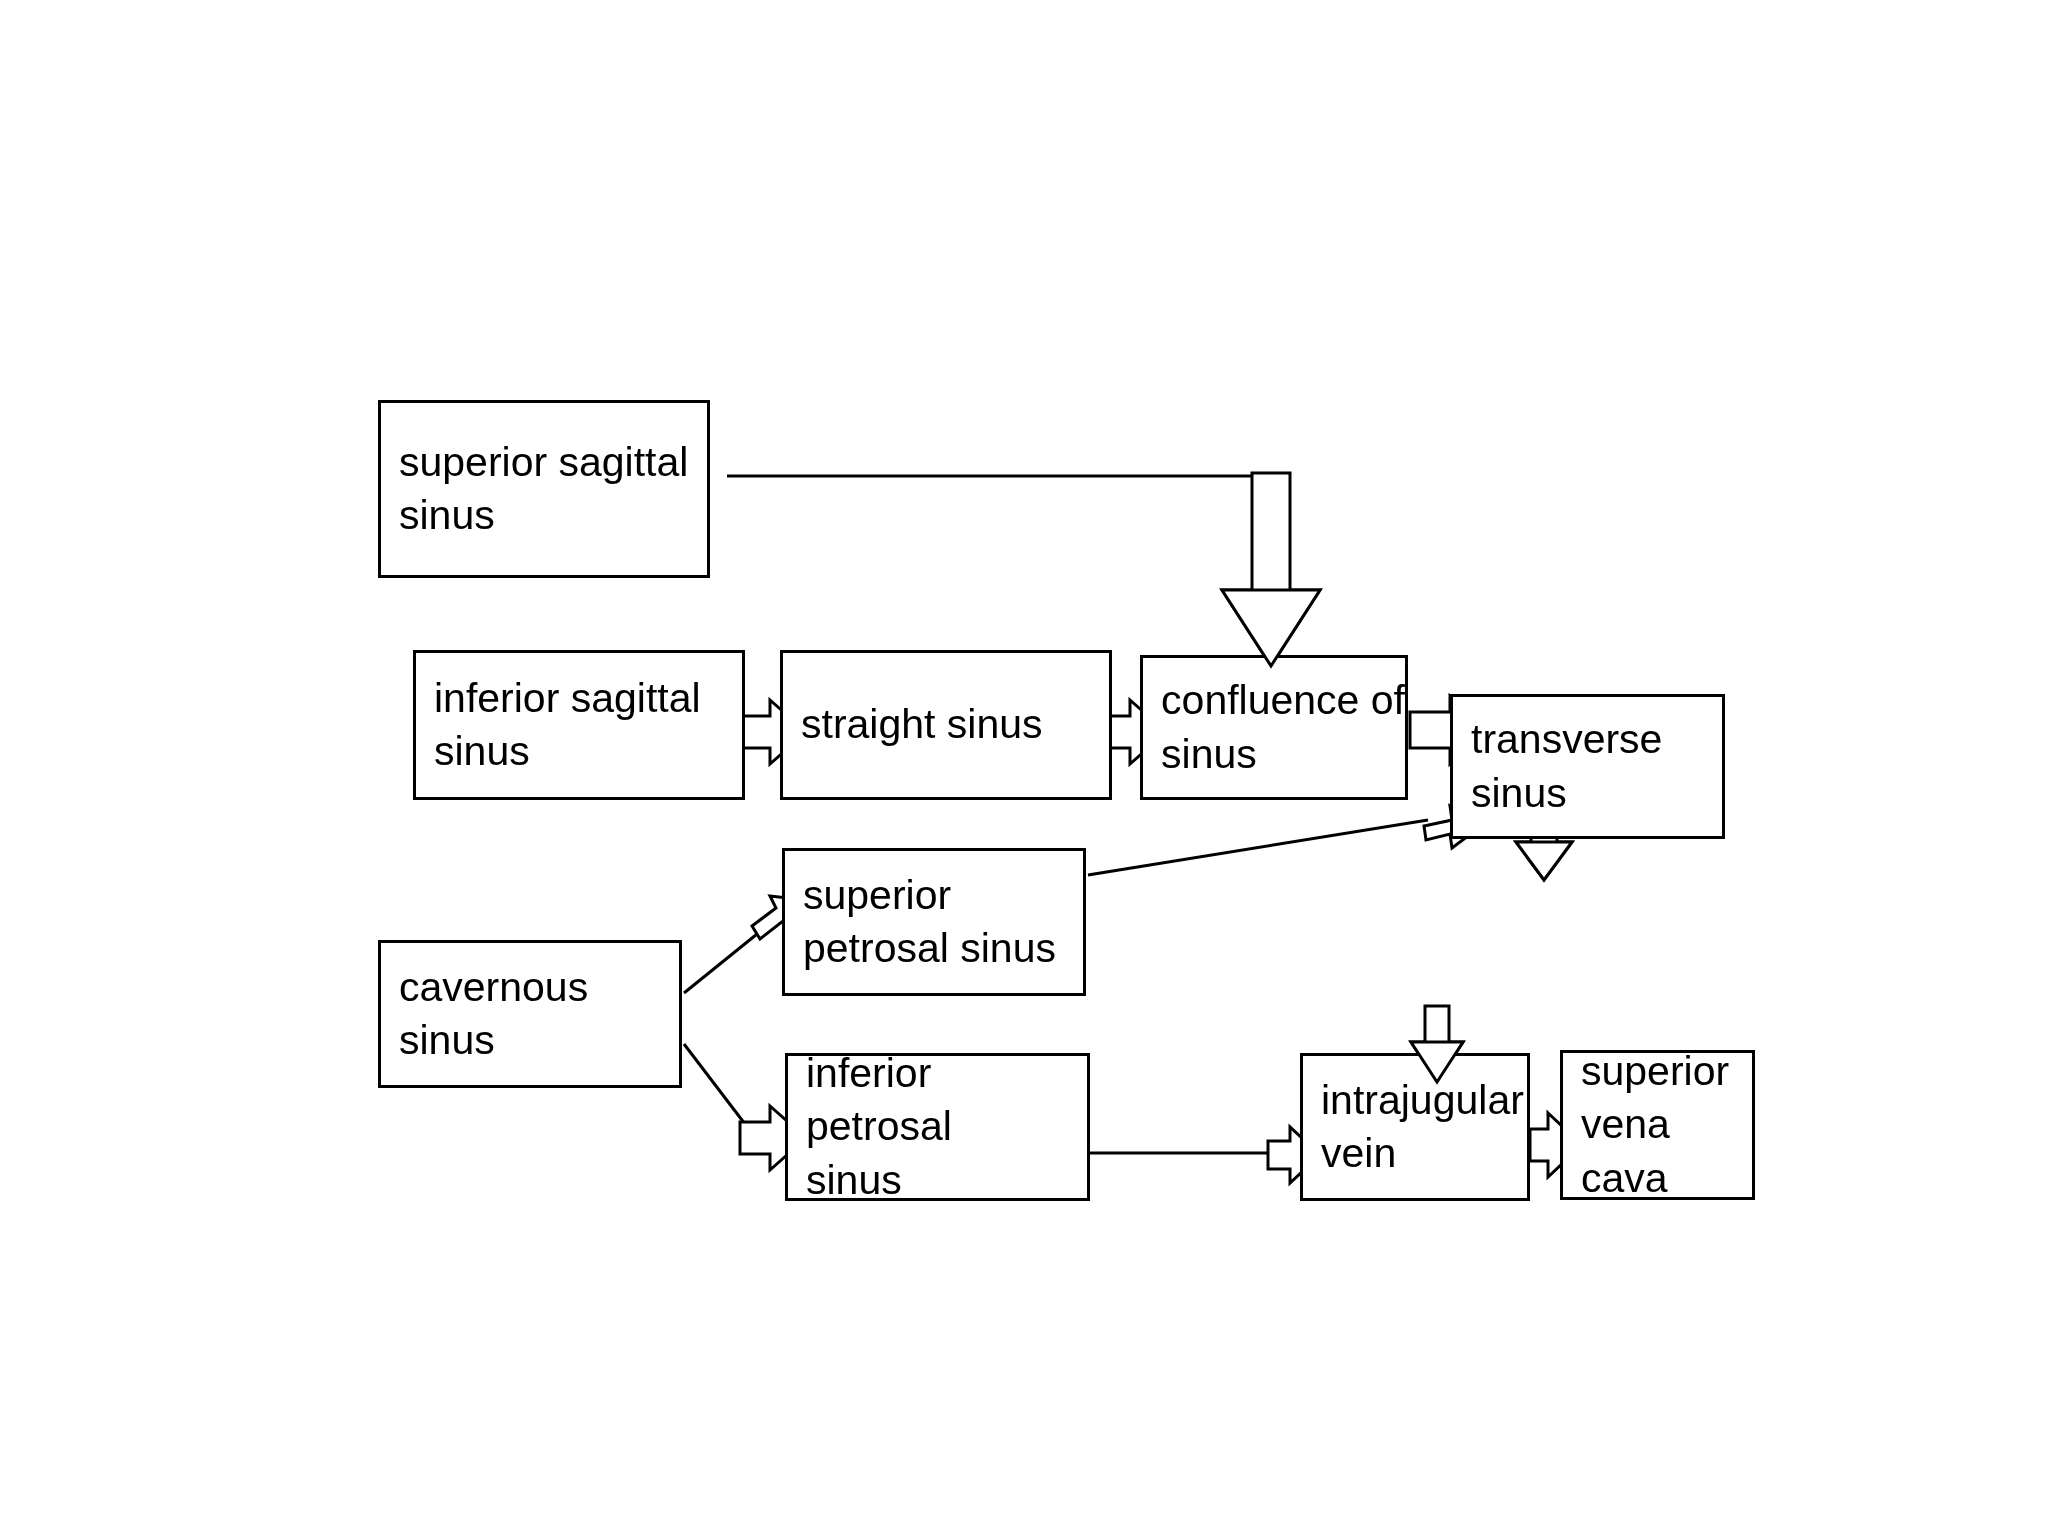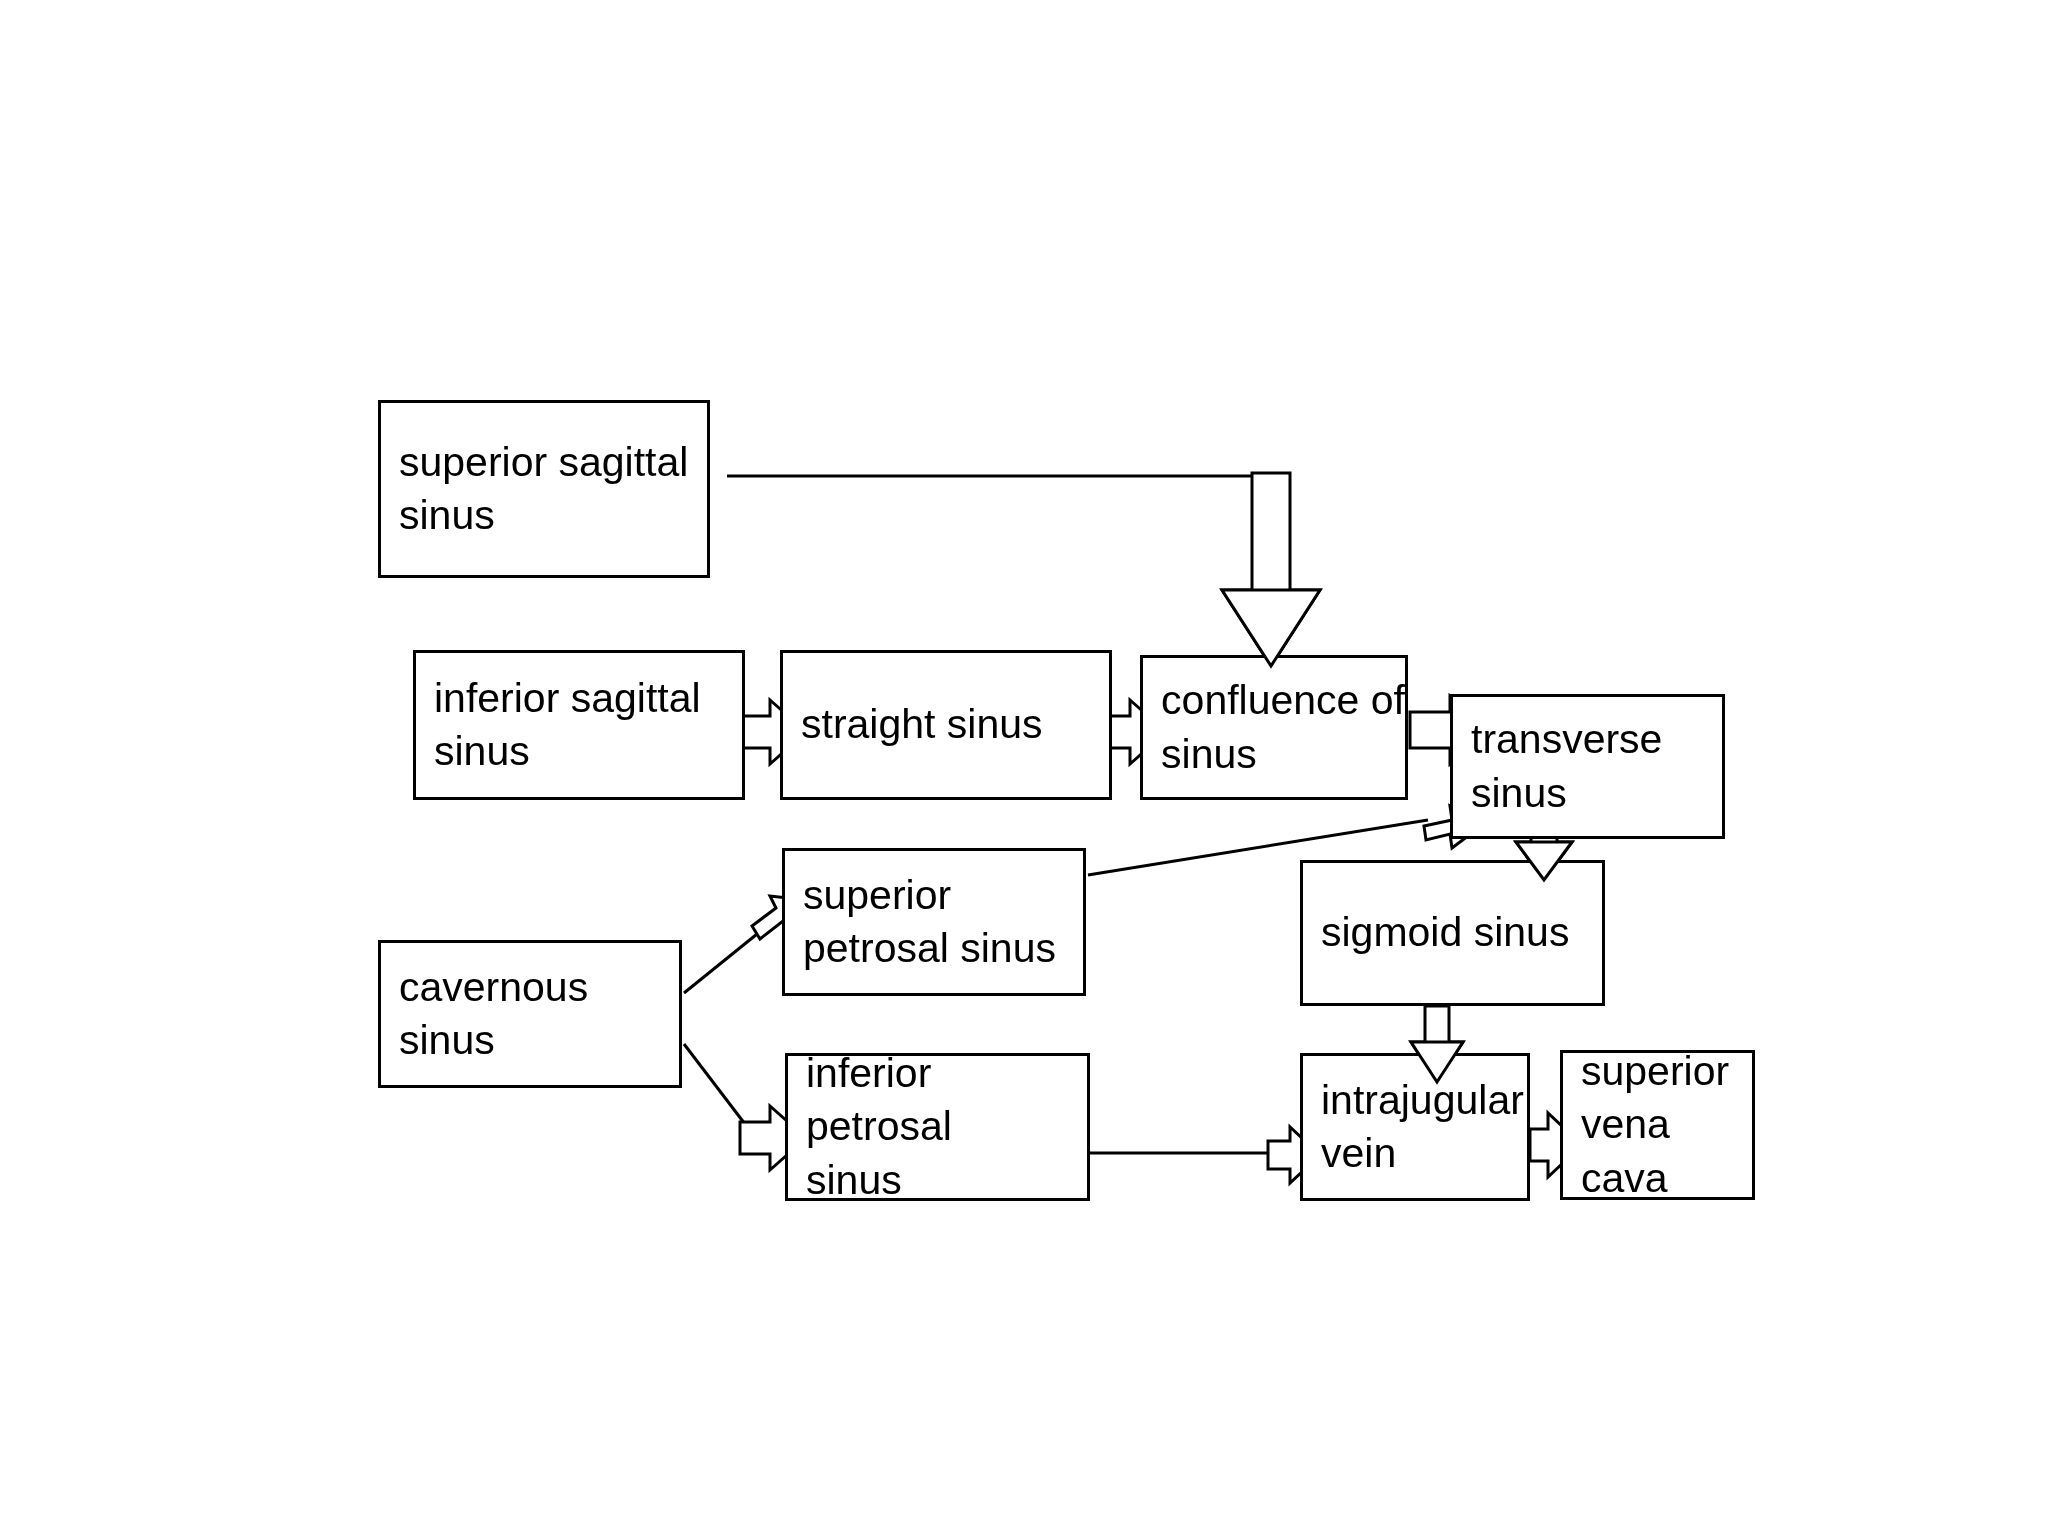--- a/index.html
+++ b/index.html
@@ -145,23 +145,20 @@
 
   <div class="node" style="left:782px; top:848px; width:304px; height:148px;">
     <span class="label">superior
 petrosal sinus</span>
   </div>
 
   <div class="node" style="left:378px; top:940px; width:304px; height:148px;">
     <span class="label">cavernous sinus</span>
   </div>
 
-  <div class="node" style="left:1300px; top:860px; width:305px; height:146px;">
-    <span class="label">sigmoid sinus</span>
-  </div>
 
   <div class="node" style="left:785px; top:1053px; width:305px; height:148px;">
     <span class="label">inferior petrosal
 sinus</span>
   </div>
 
   <div class="node" style="left:1300px; top:1053px; width:230px; height:148px;">
     <span class="label">intrajugular
 vein</span>
   </div>

